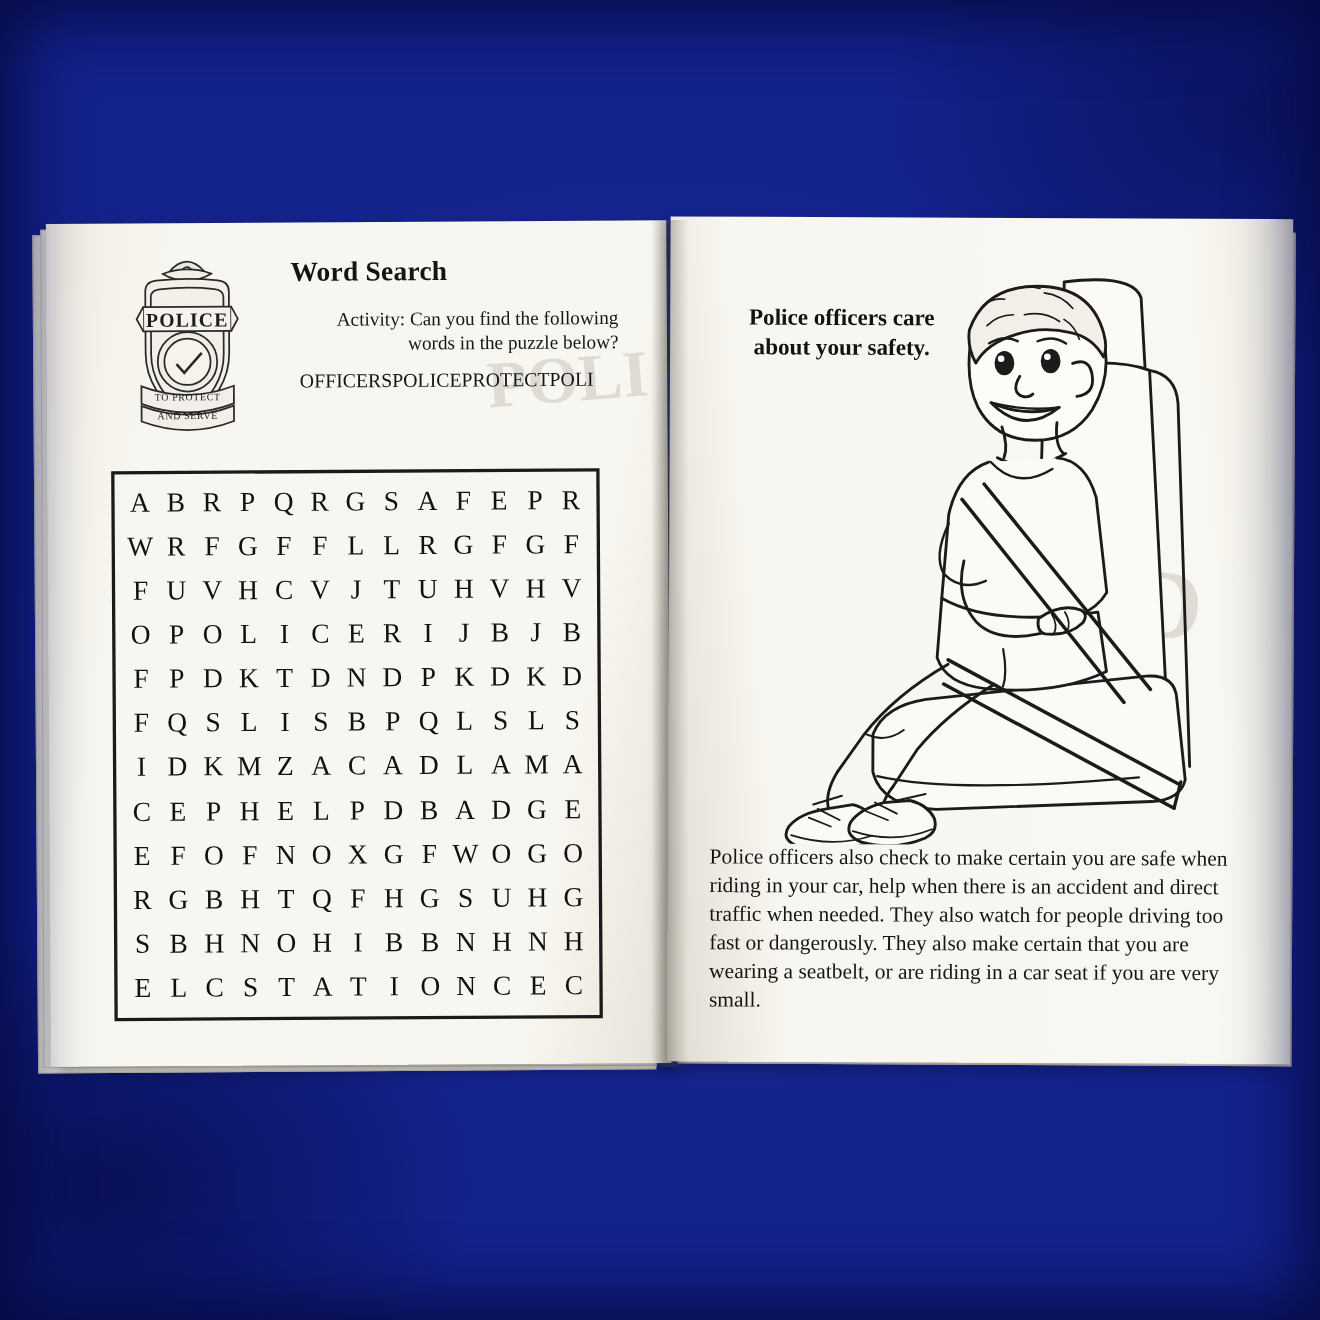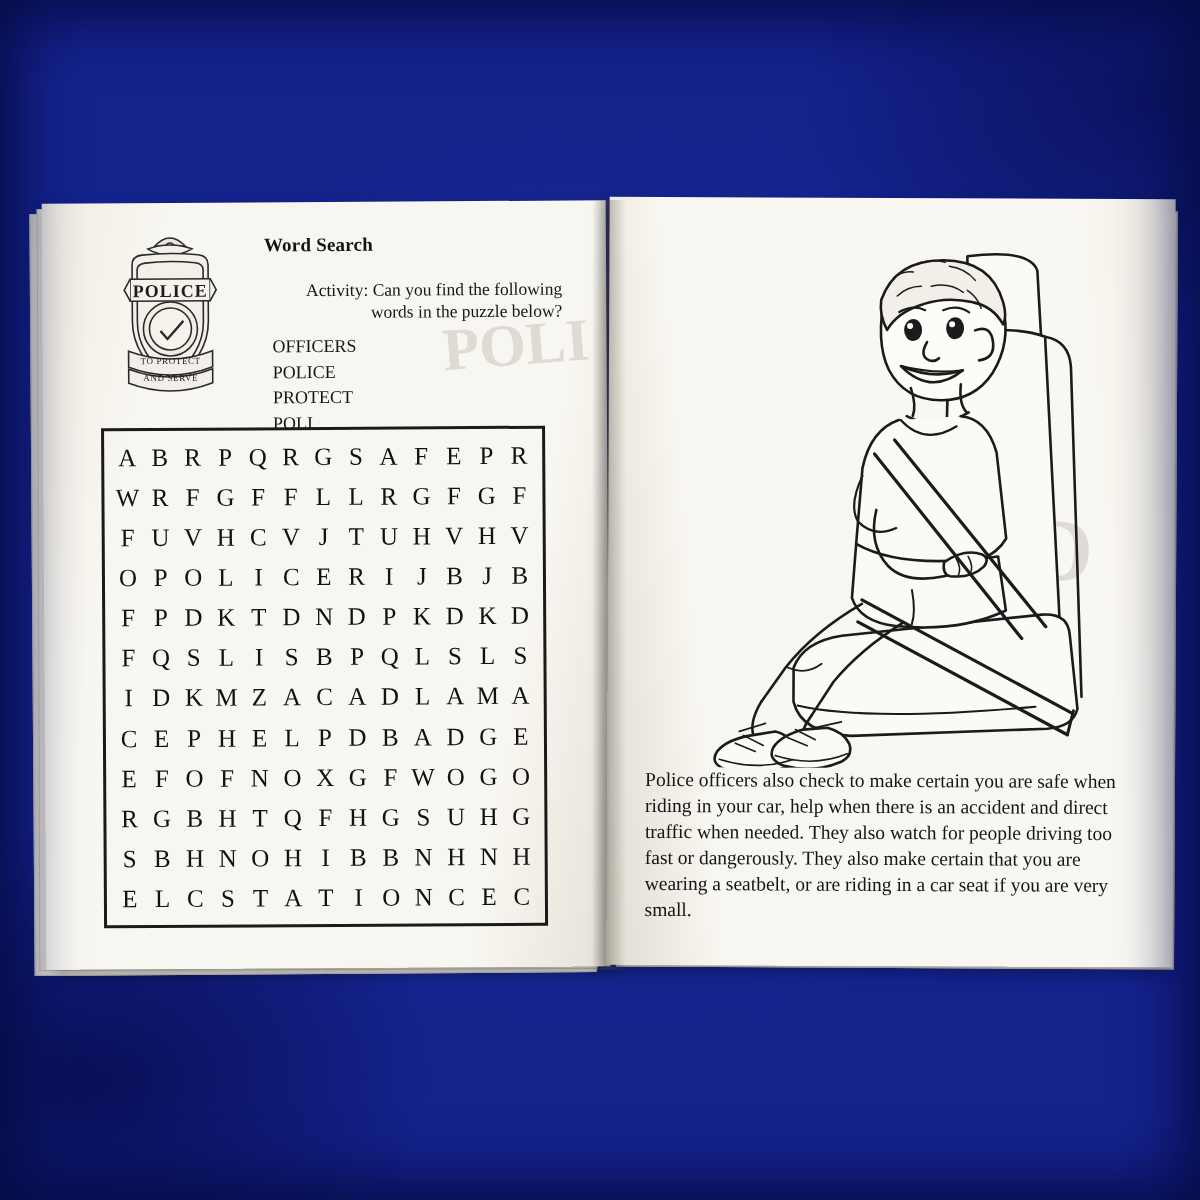--- a/index.html
+++ b/index.html
@@ -104,21 +104,21 @@
     left: 62px;
     top: 22px;
     width: 132px;
     height: 182px;
   }
 
   .ws-title {
     position: absolute;
     left: 222px;
     top: 32px;
-    font-size: 19px;
+    font-size: 25px;
     font-weight: bold;
     letter-spacing: 0.2px;
     color: #141414;
   }
   .activity-block {
     position: absolute;
     left: 220px;
     top: 78px;
     width: 300px;
     font-size: 17.5px;
@@ -132,21 +132,21 @@
     position: absolute;
     left: 230px;
     top: 132px;
     width: 300px;
     font-size: 18px;
     line-height: 1.42;
     color: #161616;
     display: flex;
     gap: 44px;
   }
-  .word-col { display: flex; flex-direction: column; }
+  .word-col { display: flex; flex-direction: row; }
 
   .puzzle-box {
     position: absolute;
     left: 58px;
     top: 225px;
     width: 444px;
     height: 500px;
     border: 3px solid #1a1a1a;
     background: transparent;
     box-sizing: border-box;
@@ -454,20 +454,21 @@
     </div>
 
     <div class="page page-right">
       <div class="rp-inner">
 
         <div class="ghost" style="left:46px; top:56px; width:150px; font-size:15px; line-height:1.5; text-align:right;">
           &nbsp;&nbsp;&nbsp;&nbsp;&nbsp;&nbsp;&nbsp;&nbsp;&nbsp;<br>&nbsp;&nbsp;&nbsp;&nbsp;&nbsp;&nbsp;
         </div>
         <div class="ghost" style="left:420px; top:300px; font-size:90px; font-weight:bold; transform:rotate(3deg);">D</div>
 
+        <div class="rp-heading">Police officers care about your safety.</div>
 
         <div class="illus">
           <svg viewBox="0 0 520 530" width="520" height="530">
             <g fill="none" stroke="#1b1b1b" stroke-width="2.6" stroke-linecap="round" stroke-linejoin="round">
 
               <path d="M318 18 q62 -8 70 14 l4 66 q-34 10 -74 4 Z" fill="#fbfaf6"></path>
 
               <path d="M300 96 q64 -10 96 2 l20 360 l-124 16 Z" fill="#fbfaf6"></path>
 
               <path d="M396 98 q24 4 26 30 l12 330"></path>

